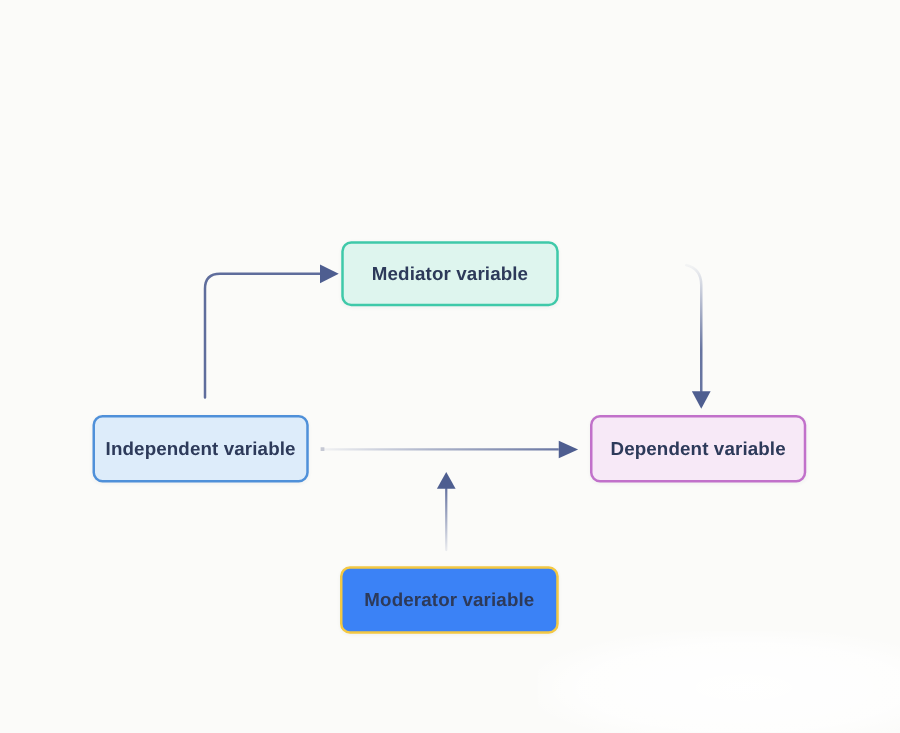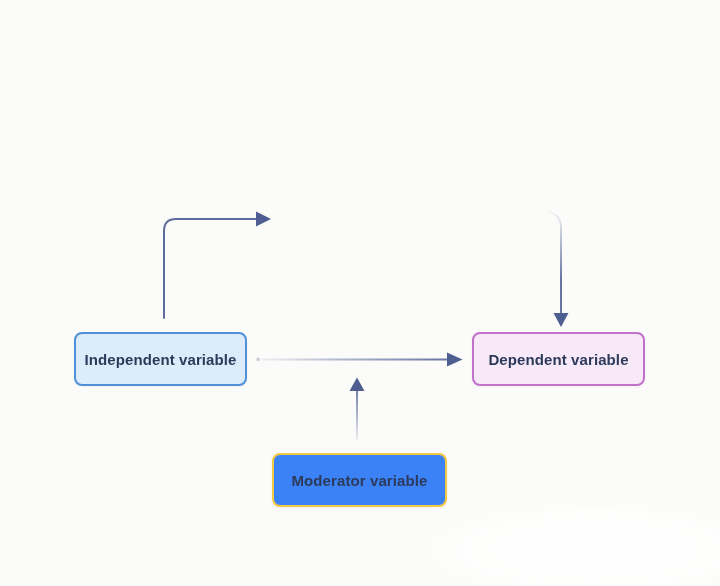--- a/index.html
+++ b/index.html
@@ -70,20 +70,23 @@
       <path d="M259 359.5 L447 359.5" fill="none" stroke="url(#fadeRight)" stroke-width="1.8"></path>
       <polygon points="447,352.5 462.5,359.5 447,366.5" fill="#4e5e90"></polygon>
     </g>
 
     <g>
       <path d="M357 391 L357 440" fill="none" stroke="url(#fadeBottom)" stroke-width="1.8" stroke-linecap="round"></path>
       <polygon points="349.5,391 364.5,391 357,377.5" fill="#4e5e90"></polygon>
     </g>
   </svg>
 
+  <div class="node node-mediator" style="background: rgb(222, 245, 238); border-color: rgb(63, 201, 169);">
+    <span class="label">Mediator variable</span>
+  </div>
 
   <div class="node node-independent" style="background: rgb(221, 236, 250); border-color: rgb(79, 144, 217);">
     <span class="label">Independent variable</span>
   </div>
 
   <div class="node node-dependent" style="background: rgb(247, 233, 247); border-color: rgb(193, 113, 202);">
     <span class="label">Dependent variable</span>
   </div>
 
   <div class="node node-moderator" style="background: #3b82f6; border-color: rgb(243, 200, 67);">

